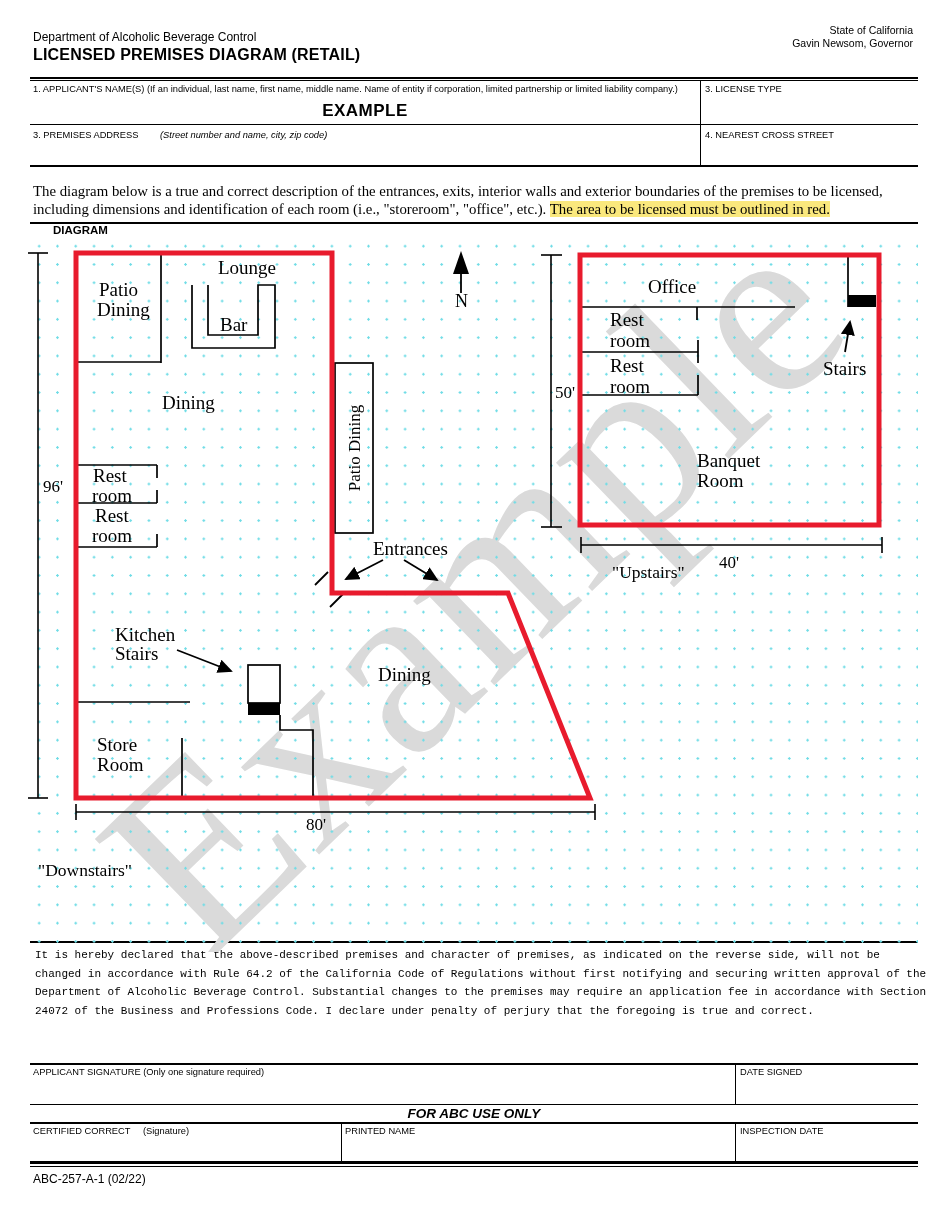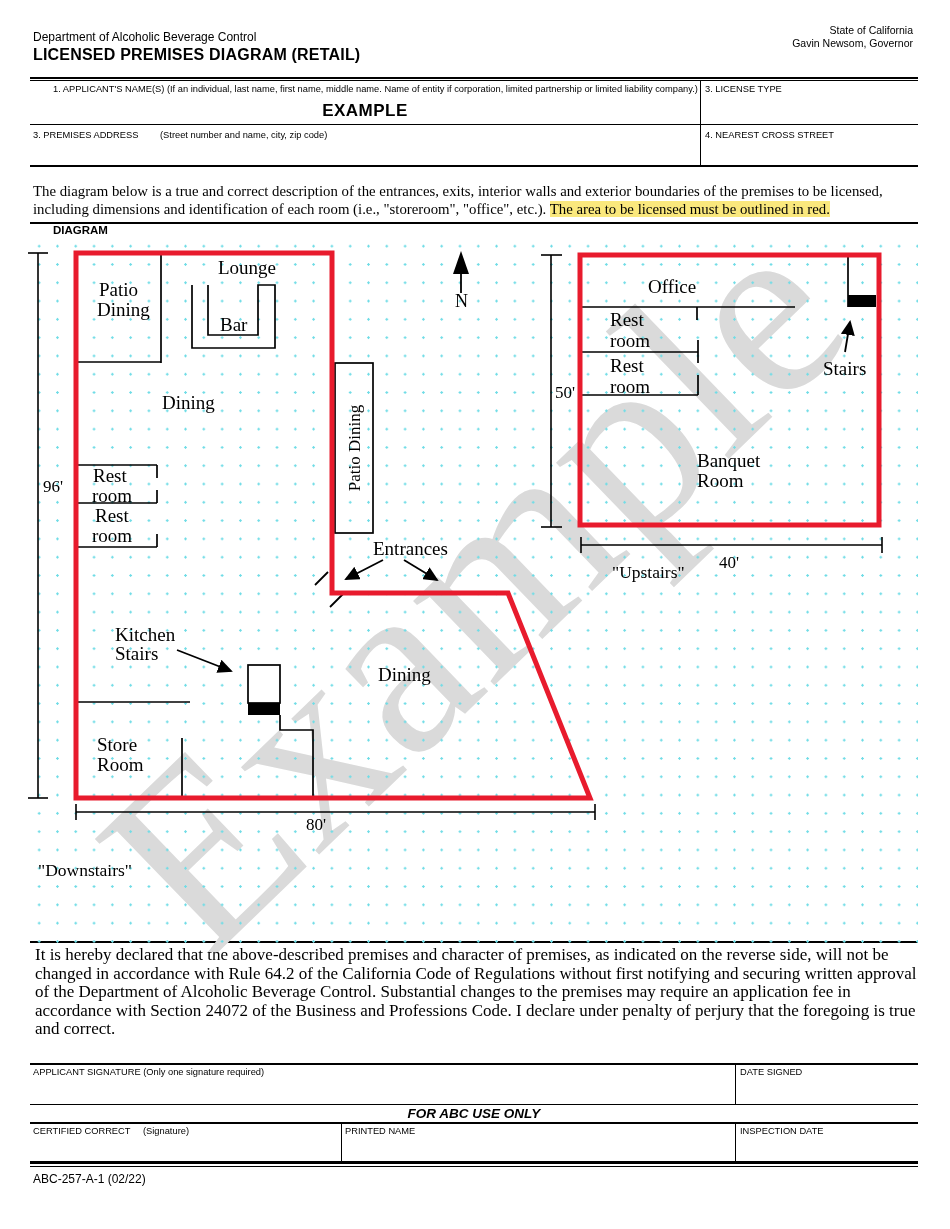--- a/index.html
+++ b/index.html
@@ -24,22 +24,22 @@
                    background:#fff; padding-right:8px; z-index:5;padding-left:20px; }
   .diagram-area { left:0; top:230px; width:950px; height:722px; overflow:hidden; }
   .watermark { position:absolute; left:472px; top:358px;
                transform:translate(-50%,-50%) rotate(-44deg);
                font-family:"Liberation Serif", serif; font-size:255px;
                color:var(--wm, #DADADA); white-space:nowrap; z-index:1; line-height:1; }
   .grid { position:absolute; left:30px; top:7px; width:888px; height:713px; z-index:2;
           background-image:radial-gradient(circle, var(--dot, #6FDCE6) 1.1px, rgba(0,0,0,0) 1.4px);
           background-size:18.3px 18.3px; }
   .dsvg { position:absolute; left:0; top:0; z-index:3; }
-  .declaration { left:35px; top:946px; width:892px; font-family:Liberation Serif, serif;
-                 font-size:17px; line-height:18.6px; }
+  .declaration { left:35px; top:946px; width:892px; font-family:Liberation Mono, monospace;
+                 font-size:11px; line-height:18.6px; }
   .abc-banner { left:30px; top:1106px; width:888px; text-align:center;
                 font-size:13.5px; font-weight:bold; font-style:italic; }
   .footer-id { left:33px; top:1172px; font-size:12px; }
   svg text { font-family:"Liberation Serif", serif; fill:#000; }
   .fieldzone { position:absolute; }
 </style>
 </head>
 <body>
 
 <div class="page">
@@ -50,28 +50,28 @@
     <div>State of California</div>
     <div>Gavin Newsom, Governor</div>
   </div>
 
   <div class="hr" style="top:77px;height:1.5px;"></div>
   <div class="hr" style="top:80px;height:1px;"></div>
   <div class="hr" style="top:124px;height:1px;"></div>
   <div class="hr" style="top:165px;height:2px;"></div>
   <div class="vr" style="left:700px;top:81px;height:84px;"></div>
 
-  <div class="tinylabel" style="left:33px;top:84px;margin-left:20px;">1. APPLICANT'S NAME(S) (If an individual, last name, first name, middle name. Name of entity if corporation, limited partnership or limited liability company.)</div>
+  <div class="tinylabel" style="left:33px;top:84px;">1. APPLICANT'S NAME(S) (If an individual, last name, first name, middle name. Name of entity if corporation, limited partnership or limited liability company.)</div>
   <div class="tinylabel" style="left:705px;top:84px;">3.  LICENSE TYPE</div>
   <div class="abs example-value">EXAMPLE</div>
   <div class="fieldzone" style="left:30px;top:95px;width:668px;height:29px;"></div>
   <div class="fieldzone" style="left:701px;top:95px;width:217px;height:29px;"></div>
 
   <div class="tinylabel" style="left:33px;top:130px;">3.  PREMISES ADDRESS</div>
-  <div class="tinylabel" style="left:160px;top:130px;">(Street number and name, city, zip code)</div>
+  <div class="tinylabel" style="left:160px;top:130px;font-style:italic;">(Street number and name, city, zip code)</div>
   <div class="tinylabel" style="left:705px;top:130px;">4.  NEAREST CROSS STREET</div>
   <div class="fieldzone" style="left:30px;top:141px;width:668px;height:24px;"></div>
   <div class="fieldzone" style="left:701px;top:141px;width:217px;height:24px;"></div>
 
   <div class="abs para"><span>The diagram below is a true and correct description of the entrances, exits, interior walls and exterior boundaries of the premises to be licensed, including dimensions and identification of each room (i.e., "storeroom", "office", etc.). </span><span class="hl">The area to be licensed must be outlined in red.</span></div>
 
   <div class="hr" style="top:222px;height:1.5px;"></div>
   <div class="abs diagram-label">DIAGRAM</div>
 
   <div class="abs diagram-area">

